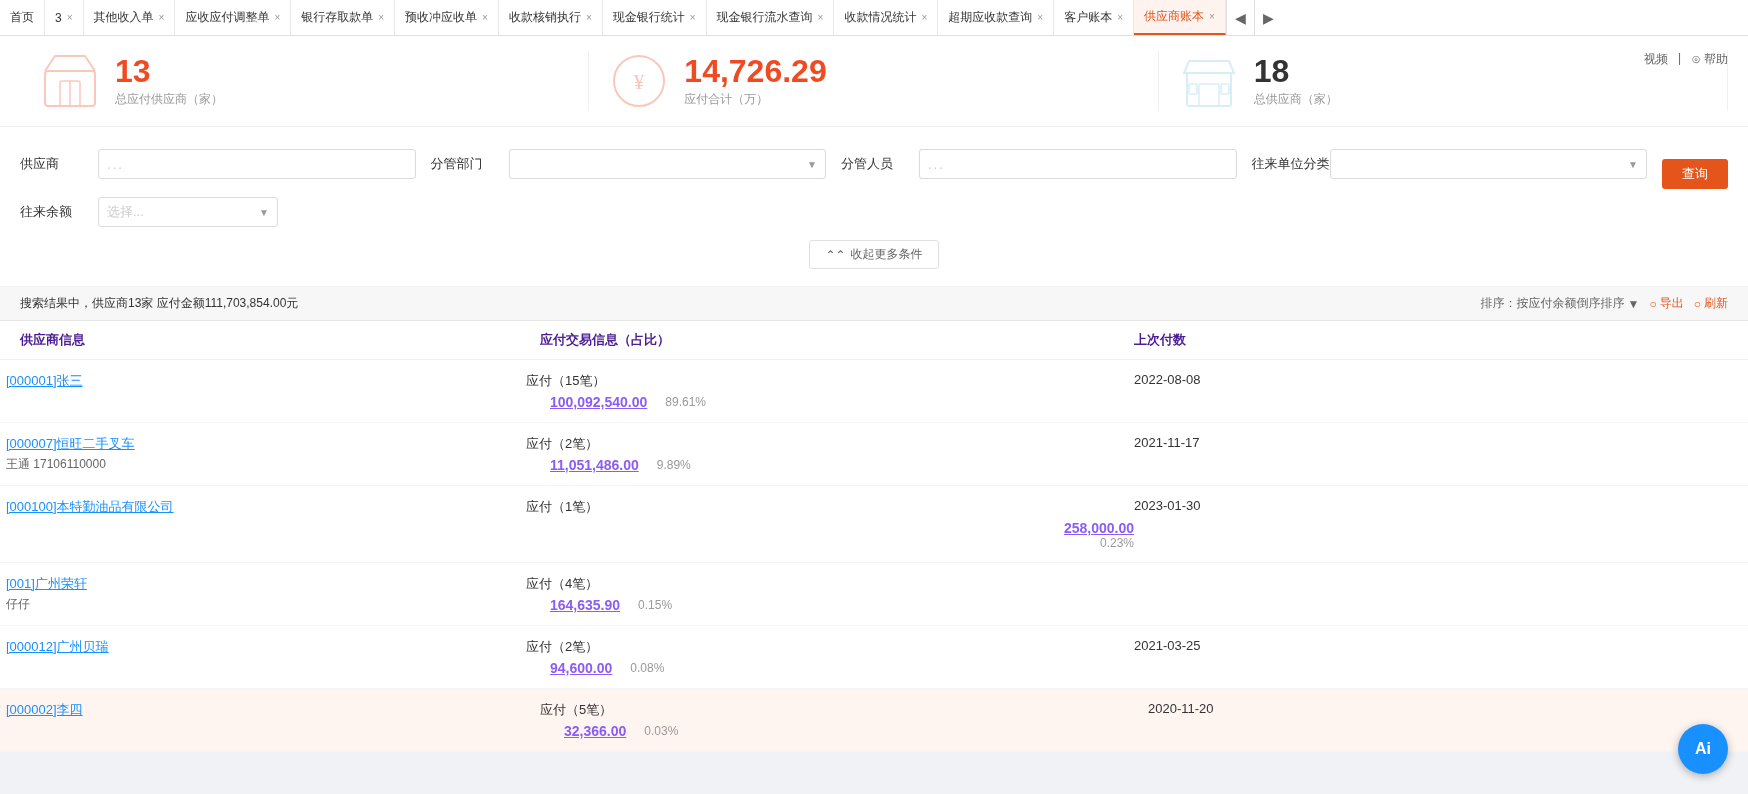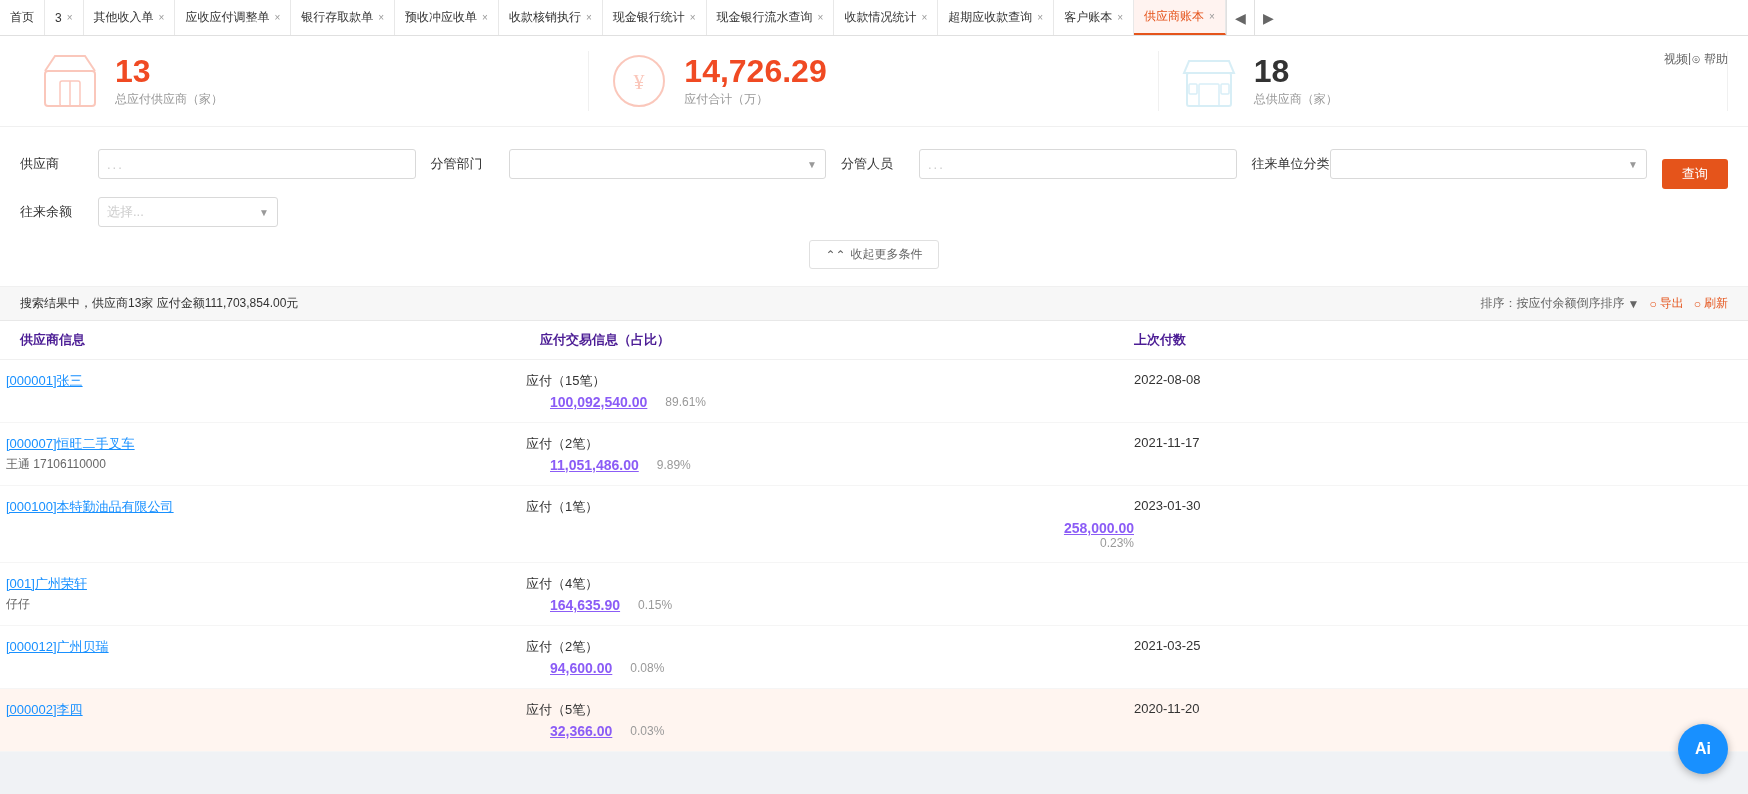--- a/index.html
+++ b/index.html
@@ -26,21 +26,21 @@
       border-bottom: 1px solid #f0f0f0; position: relative;
     }
     .stat-item {
       display: flex; align-items: center; flex: 1; padding: 0 20px; border-right: 1px solid #f0f0f0;
     }
     .stat-item:last-of-type { border-right: none; }
     .stat-icon { width: 60px; height: 60px; margin-right: 15px; opacity: 0.3; }
     .stat-icon svg { width: 60px; height: 60px; }
     .stat-value { font-size: 32px; font-weight: bold; color: #f04a23; line-height: 1; }
     .stat-label { font-size: 12px; color: #999; margin-top: 4px; }
-    .top-right-links { position: absolute; right: 20px; top: 15px; font-size: 12px; color: #666; display: flex; }
+    .top-right-links { position: absolute; right: 20px; top: 15px; font-size: 12px; color: #666; display: flex; gap: 10px; }
     .top-right-links span { cursor: pointer; color: #666; }
 
     
     .filter-area {
       background: #fff; padding: 12px 20px; border-bottom: 1px solid #f0f0f0;
     }
     .filter-row { display: flex; align-items: center; gap: 15px; margin-bottom: 8px; }
     .filter-item { display: flex; align-items: center; flex: 1; min-width: 200px; }
     .filter-label { font-size: 13px; color: #333; white-space: nowrap; margin-right: 8px; width: 70px; text-align: left; }
     .filter-input {
@@ -76,21 +76,21 @@
     .table-header {
       display: grid; grid-template-columns: 520px 1fr 1fr;
       padding: 10px 20px; background: #fff; border-bottom: 1px solid #f0f0f0;
       font-size: 13px; font-weight: bold; color: #4c1d95;
     }
     .table-row {
       display: grid; grid-template-columns: 520px 1fr 1fr;
       padding: 12px 6px; border-bottom: 1px solid #f5f5f5;
       align-items: start; font-size: 13px;
     }
-    .table-row.highlighted { background: #fff5f0; }
+    .table-row.highlighted { background: #fff5f0; gap: 14px; }
     .supplier-link { color: #1890ff; text-decoration: underline; cursor: pointer; font-size: 13px; }
     .supplier-sub { color: #666; font-size: 12px; margin-top: 3px; }
     .tx-label { color: #333; font-size: 13px; }
     .tx-amount { color: #8b5cf6; font-size: 14px; font-weight: bold; cursor: pointer; text-decoration: underline; margin-left: 24px; }
     .tx-percent { color: #999; font-size: 12px; margin-left: 10px; }
     .last-pay-date { color: #333; font-size: 13px; }
 
     
     ::-webkit-scrollbar { width: 6px; height: 6px; }
     ::-webkit-scrollbar-track { background: #f1f1f1; }

